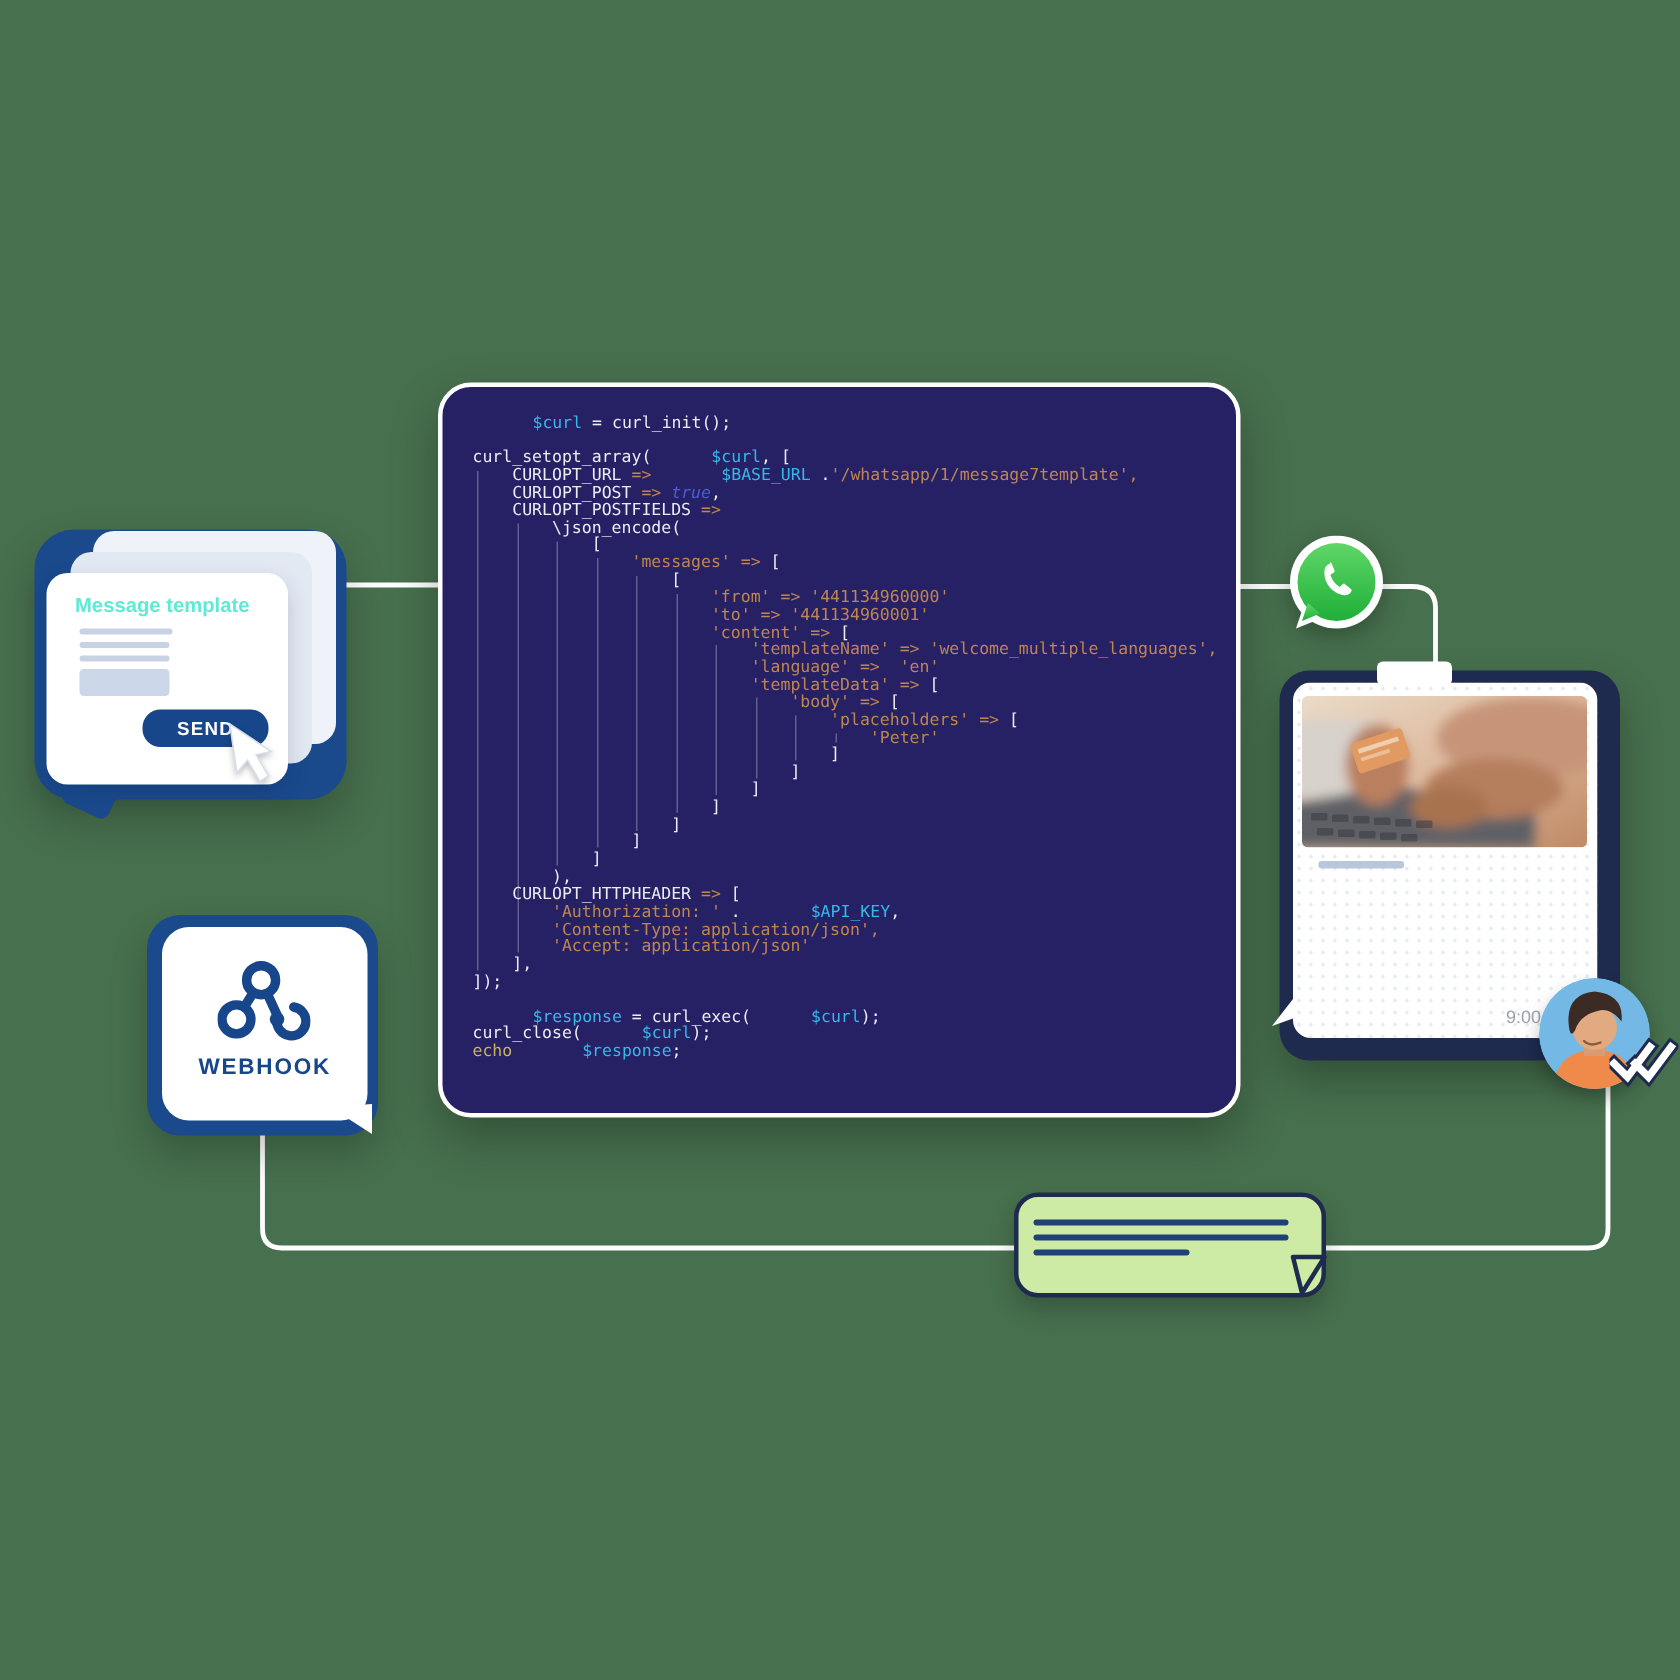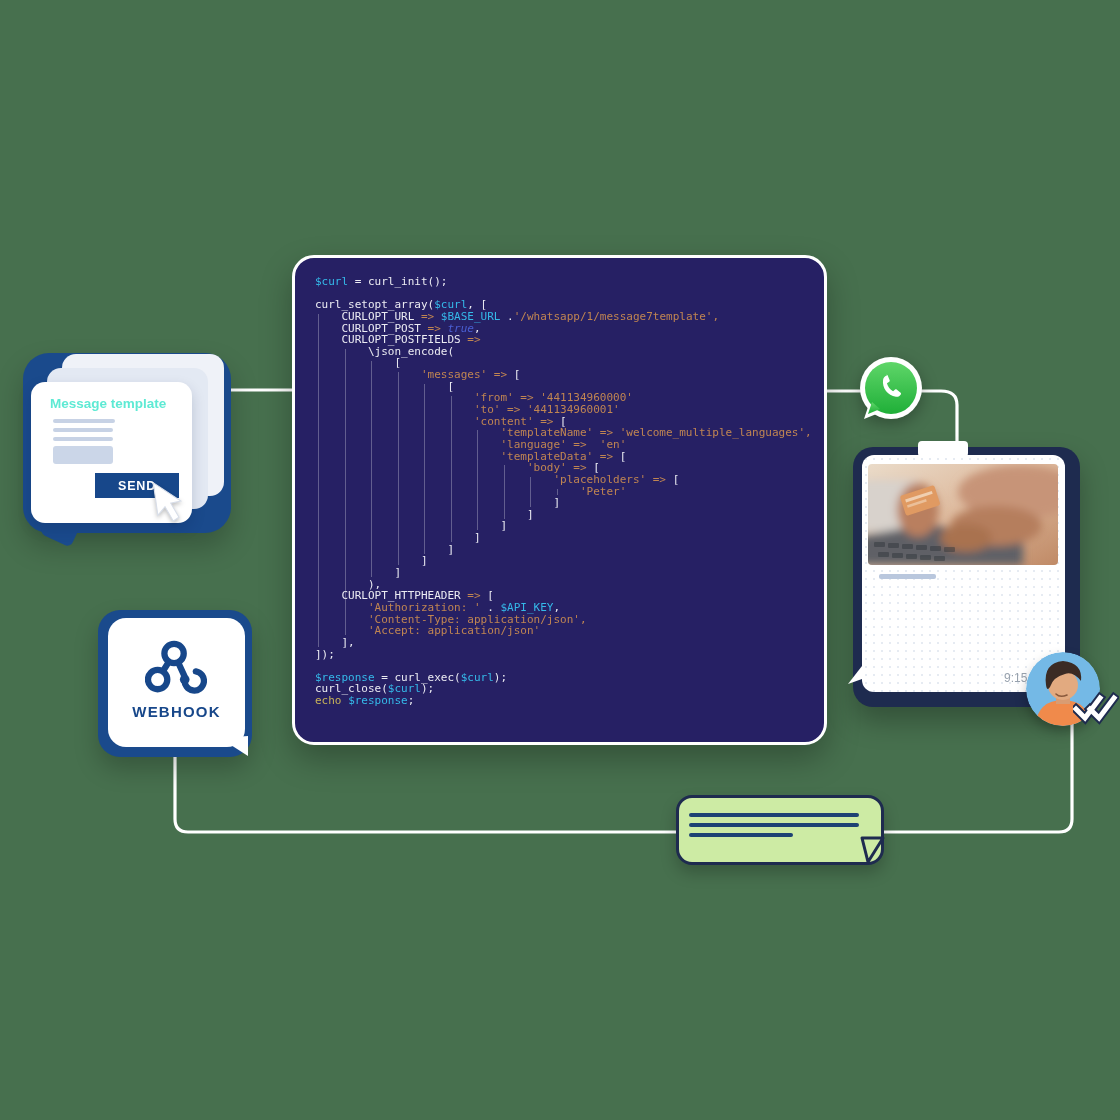--- a/index.html
+++ b/index.html
@@ -19,33 +19,33 @@
   .tpl-card-back{left:62px;top:354px;width:162px;height:142px;border-radius:14px;background:#EFF2F8;}
   .tpl-card-mid{left:47px;top:368px;width:161px;height:141px;border-radius:14px;background:#E3E9F3;}
   .tpl-card{left:31px;top:382px;width:161px;height:141px;border-radius:14px;background:#FFFFFF;
             box-shadow:0 6px 14px rgba(10,30,70,.18);}
   .tpl-title{left:50px;top:396px;width:140px;font-size:13.5px;font-weight:bold;color:#5eead4;}
   .sk{background:#C7D2E5;border-radius:2px;}
   .tpl-line1{left:53px;top:419px;width:62px;height:4px;}
   .tpl-line2{left:53px;top:428px;width:60px;height:4px;}
   .tpl-line3{left:53px;top:437px;width:60px;height:4px;}
   .tpl-block{left:53px;top:446px;width:60px;height:18px;background:#CBD6E8;border-radius:3px;}
-  .send-btn{left:95px;top:473px;width:84px;height:25px;border-radius:0;background:#17478A;
+  .send-btn{left:95px;top:473px;width:84px;height:25px;border-radius:12px;background:#17478A;
             color:#fff;font-weight:bold;font-size:12.5px;letter-spacing:.8px;
             display:flex;align-items:center;justify-content:center;}
   .cursor{left:153px;top:481px;z-index:4;filter:drop-shadow(0 2px 2px rgba(0,0,0,.25));}
 
   
   .code-panel{left:292px;top:255px;width:535px;height:490px;z-index:4;
               background:#262064;border:3px solid #fff;border-radius:22px;box-sizing:border-box;
               box-shadow:0 14px 32px rgba(0,0,0,.28);}
   .code{position:absolute;left:20px;top:18px;font-family:"DejaVu Sans Mono",monospace;
         font-size:11px;white-space:pre;z-index:2;}
   .cl{height:11.65px;line-height:11.65px;}
-  .tk-w{color:#ECECF3;} .tk-v{color:#35B9E9;} .tk-o{color:#C08552;}
+  .tk-w{color:#ECECF3;} .tk-v{color:#35B9E9;margin-left:40px;} .tk-o{color:#C08552;}
   .tk-b{color:#4A5FD4;font-style:italic;} .tk-y{color:#C9B458;}
   .guide{position:absolute;width:1px;background:rgba(255,255,255,.28);z-index:1;}
 
   
   .wh-group{z-index:4;}
   .wh-blob{left:98px;top:610px;width:154px;height:147px;border-radius:22px;background:#1A4A8C;
            box-shadow:0 12px 24px rgba(0,0,0,.22);}
   .wh-card{left:108px;top:618px;width:137px;height:129px;border-radius:18px;background:#fff;}
   .wh-icon{left:145px;top:638px;}
   .wh-label{left:108px;top:703px;width:137px;text-align:center;font-size:15px;font-weight:bold;
@@ -197,21 +197,21 @@
 <div class="ph-skl" style="top:584px"></div>
 <div class="ph-skl" style="top:592px"></div>
 <div class="ph-skl" style="top:600px"></div>
 <div class="ph-skl" style="top:608px"></div>
 <div class="ph-btn" style="top:627px">
   <div class="ph-btn-line"></div>
 </div>
 <div class="ph-btn" style="top:650px">
   <div class="ph-btn-line"></div>
 </div>
-<div class="abs ph-group ph-time">9:15</div>
+<div class="abs ph-group ph-time">9:00</div>
 
 <svg class="abs avatar" width="74" height="74" viewBox="0 0 74 74">
   <defs>
       <clipPath id="avc">
         <circle cx="37" cy="37" r="37"></circle>
       </clipPath>
     </defs>
   <g clip-path="url(#avc)">
     <rect width="74" height="74" fill="#74B9E6"></rect>
     <path d="M9,74 Q12,48 37,48 Q62,48 65,74 Z" fill="#F08A4B"></path>

